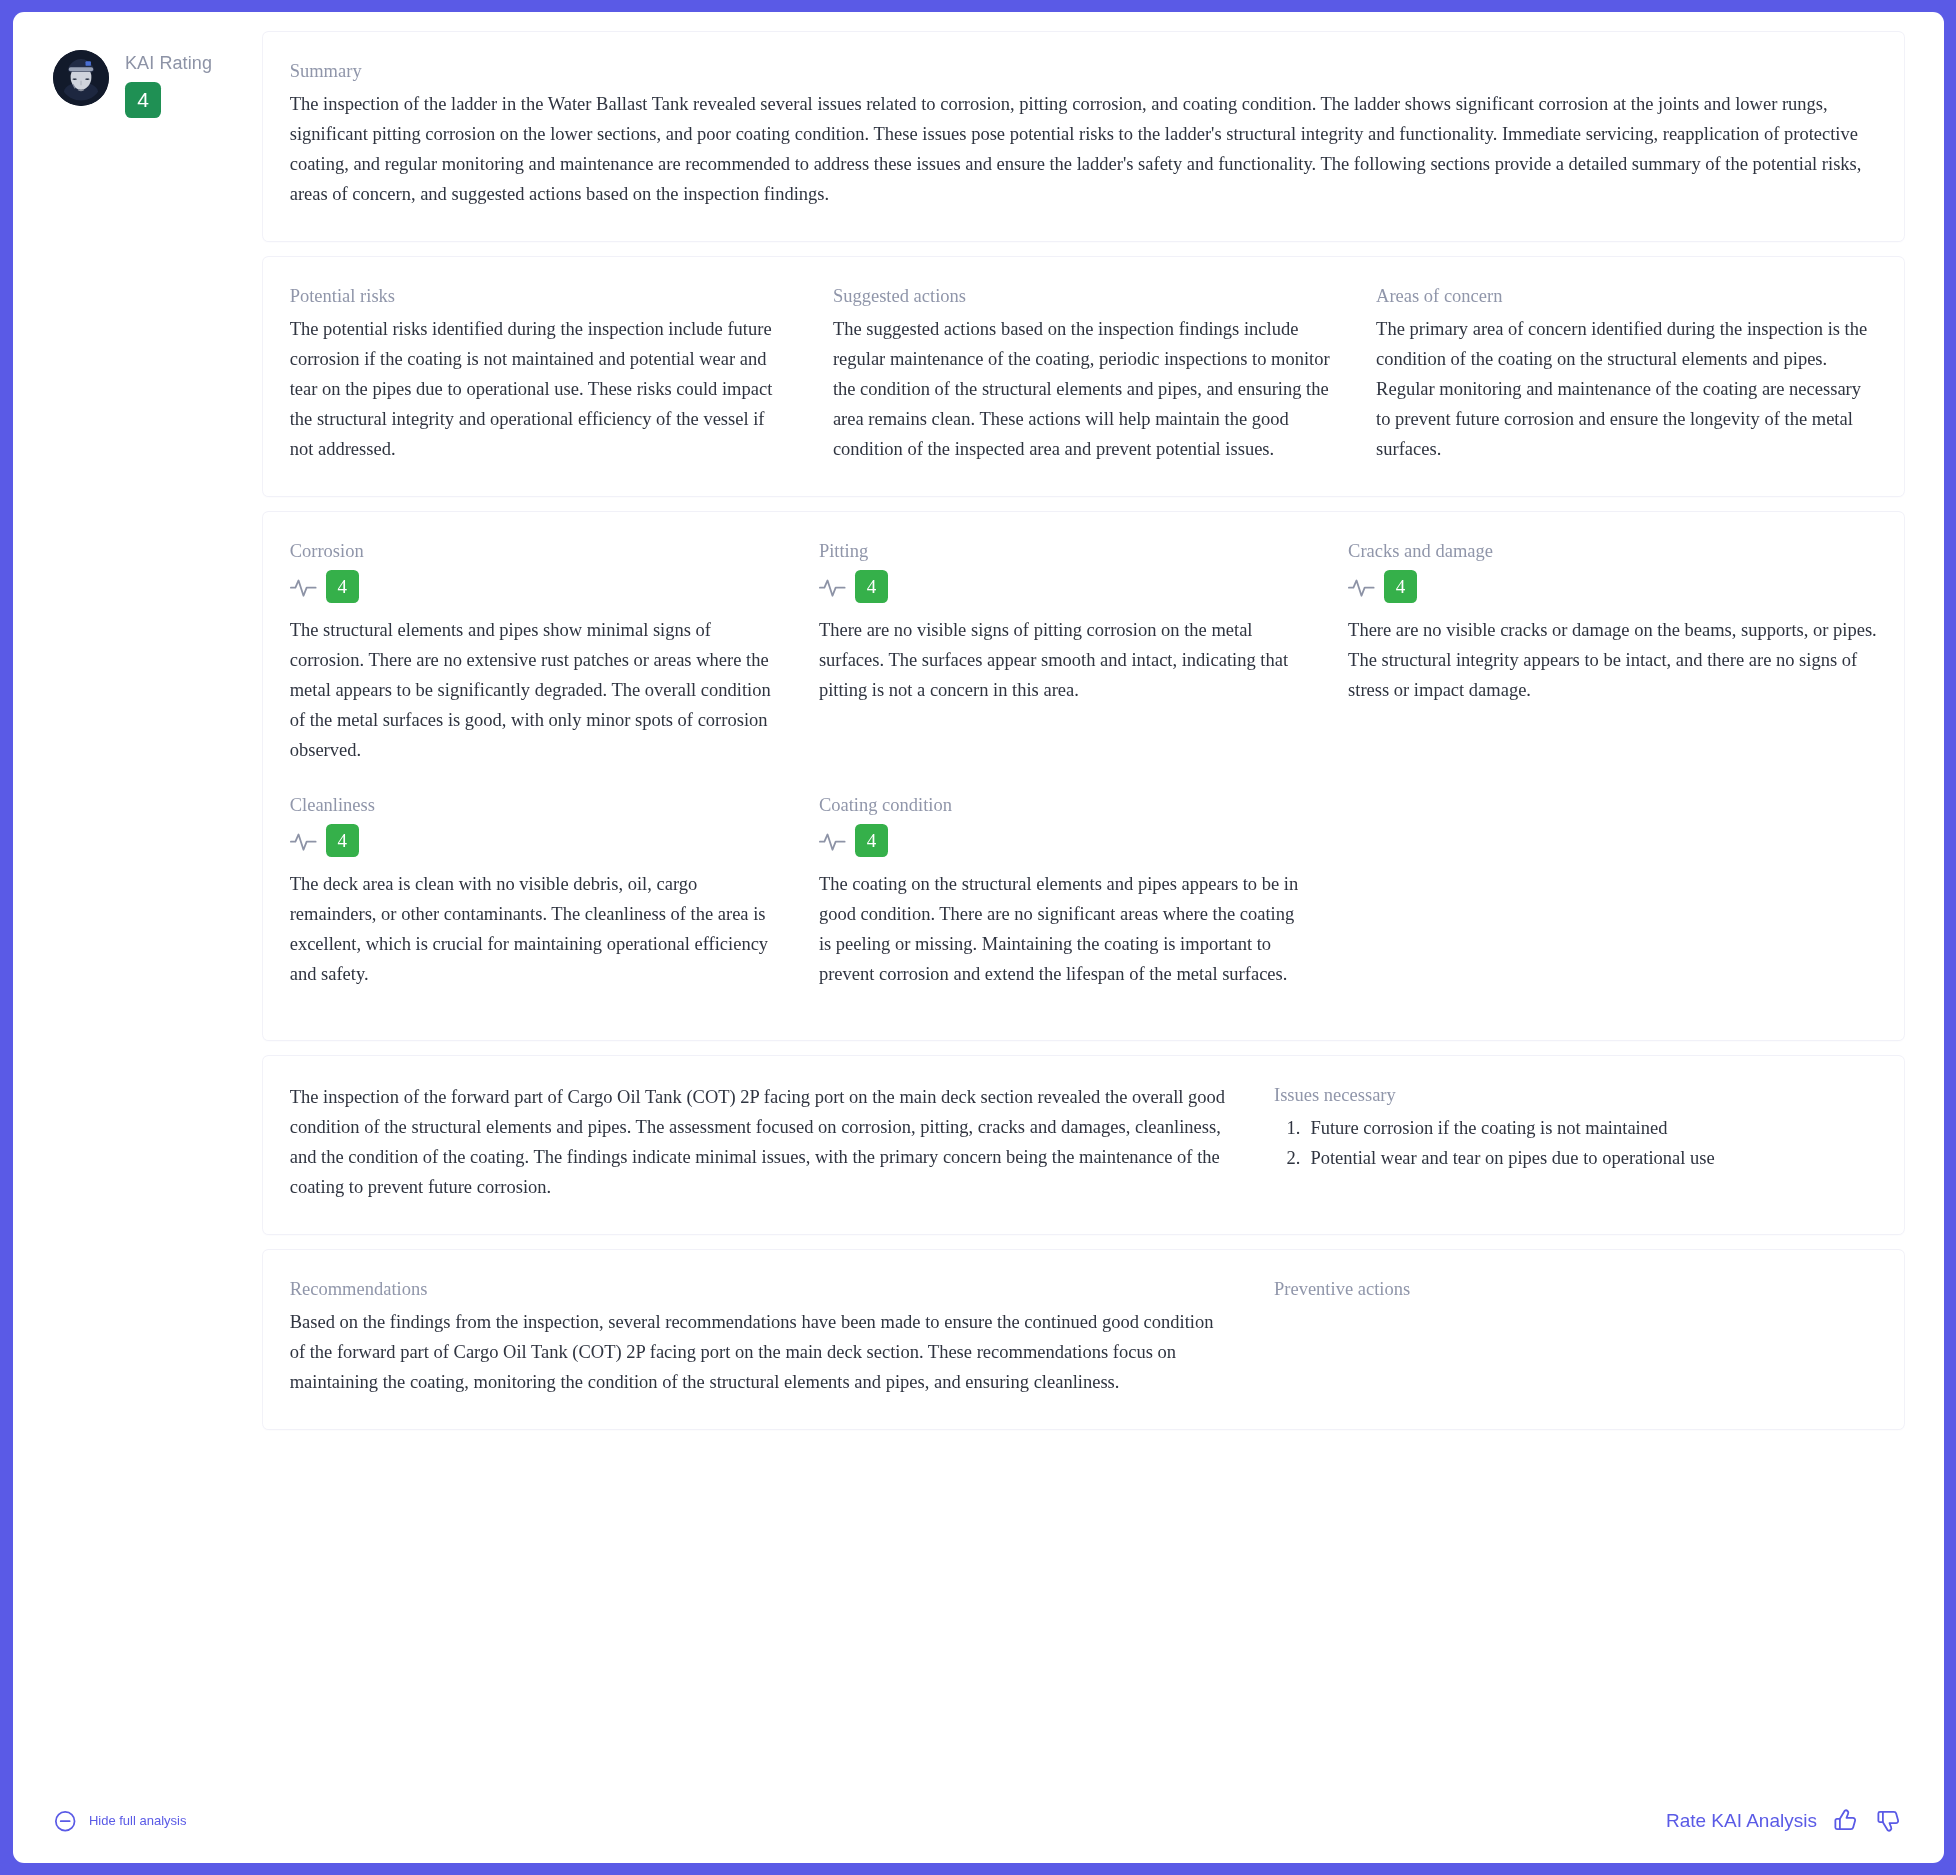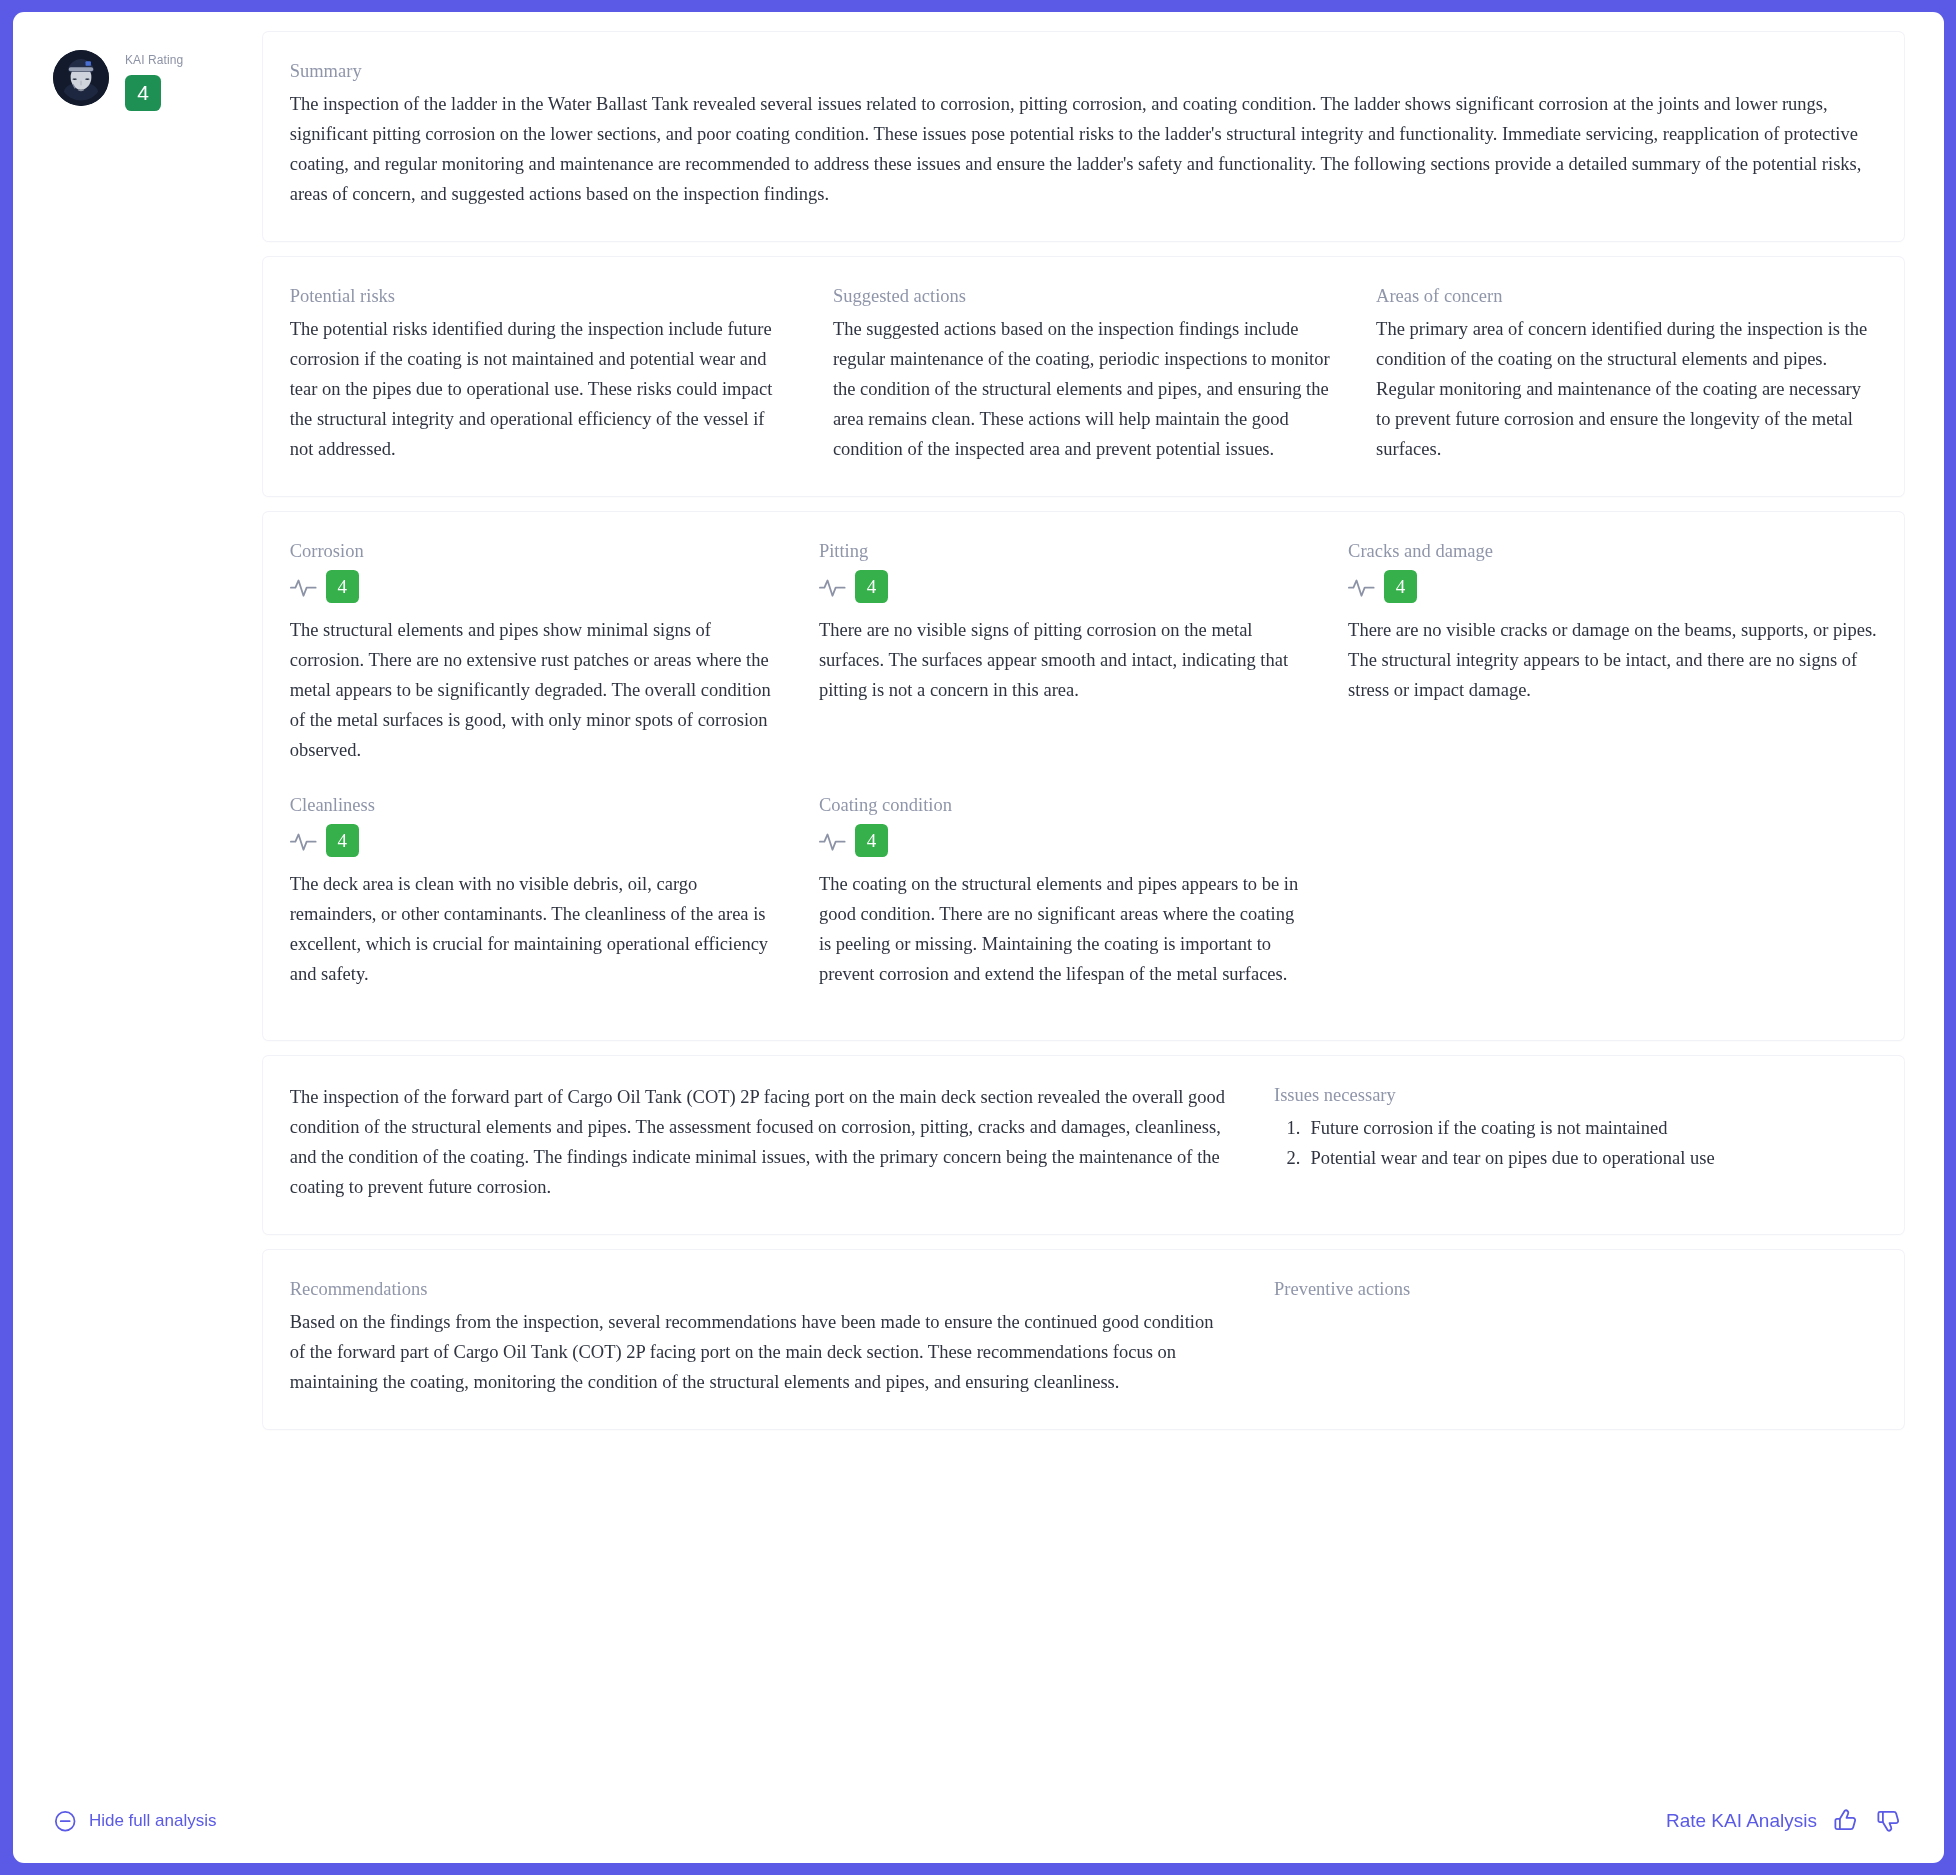--- a/index.html
+++ b/index.html
@@ -41,21 +41,21 @@
     height: 56px;
     flex: 0 0 56px;
     border-radius: 50%;
     overflow: hidden;
     background: #151c2c;
     position: relative;
   }
   .avatar svg { display: block; width: 100%; height: 100%; }
   .rail-meta { padding-top: 3.6px; }
   .rail-label {
-    font-size: 12px;
+    font-size: 18px;
     color: #8d93a6;
     letter-spacing: 0.1px;
     white-space: nowrap;
   }
   .rating-badge {
     margin-top: 7.2px;
     width: 36px;
     height: 36px;
     border-radius: 6.3px;
     background: #1f9054;
@@ -160,21 +160,21 @@
   .footer-right {
     display: flex;
     align-items: center;
     gap: 12.7px;
   }
   .link-btn {
     display: flex;
     align-items: center;
     gap: 11.8px;
     color: #5a5ae6;
-    font-size: 17px;
+    font-size: 13px;
     cursor: pointer;
     background: none;
     border: none;
     font-family: inherit;
   }
   .rate-label { color: #5a5ae6; font-size: 19px; }
   .icon-btn {
     width: 31px;
     height: 31px;
     display: flex;

